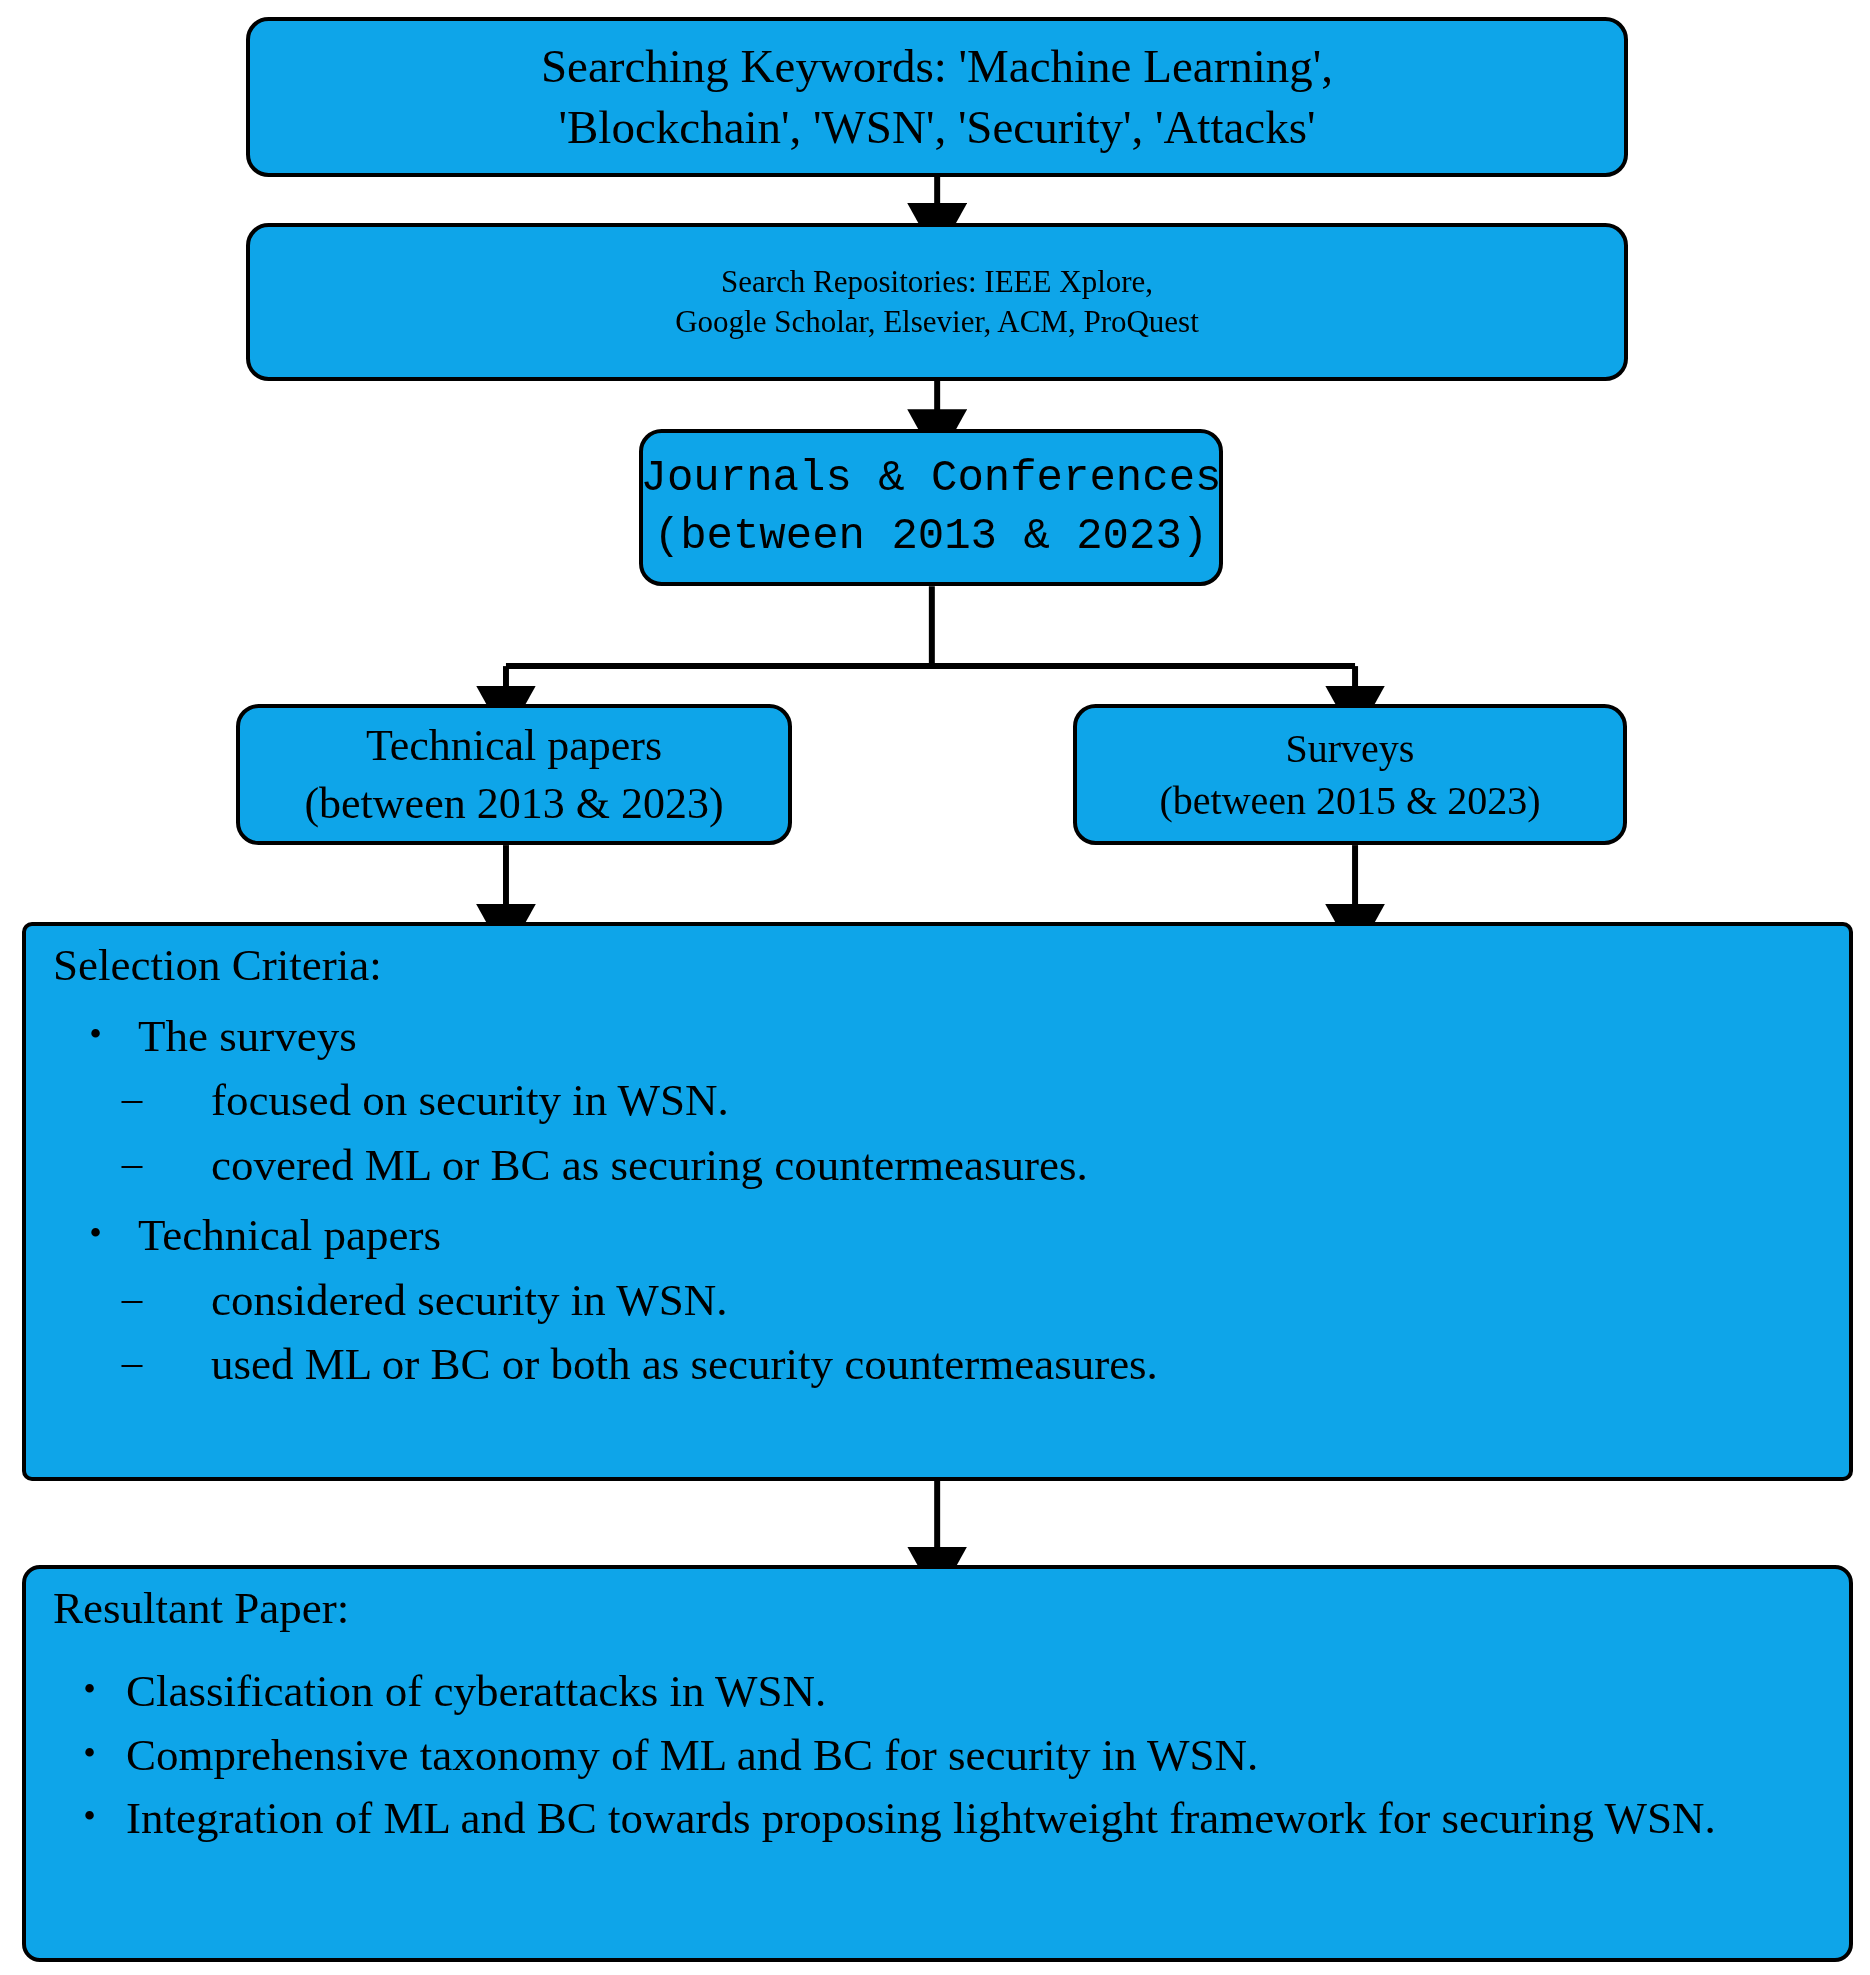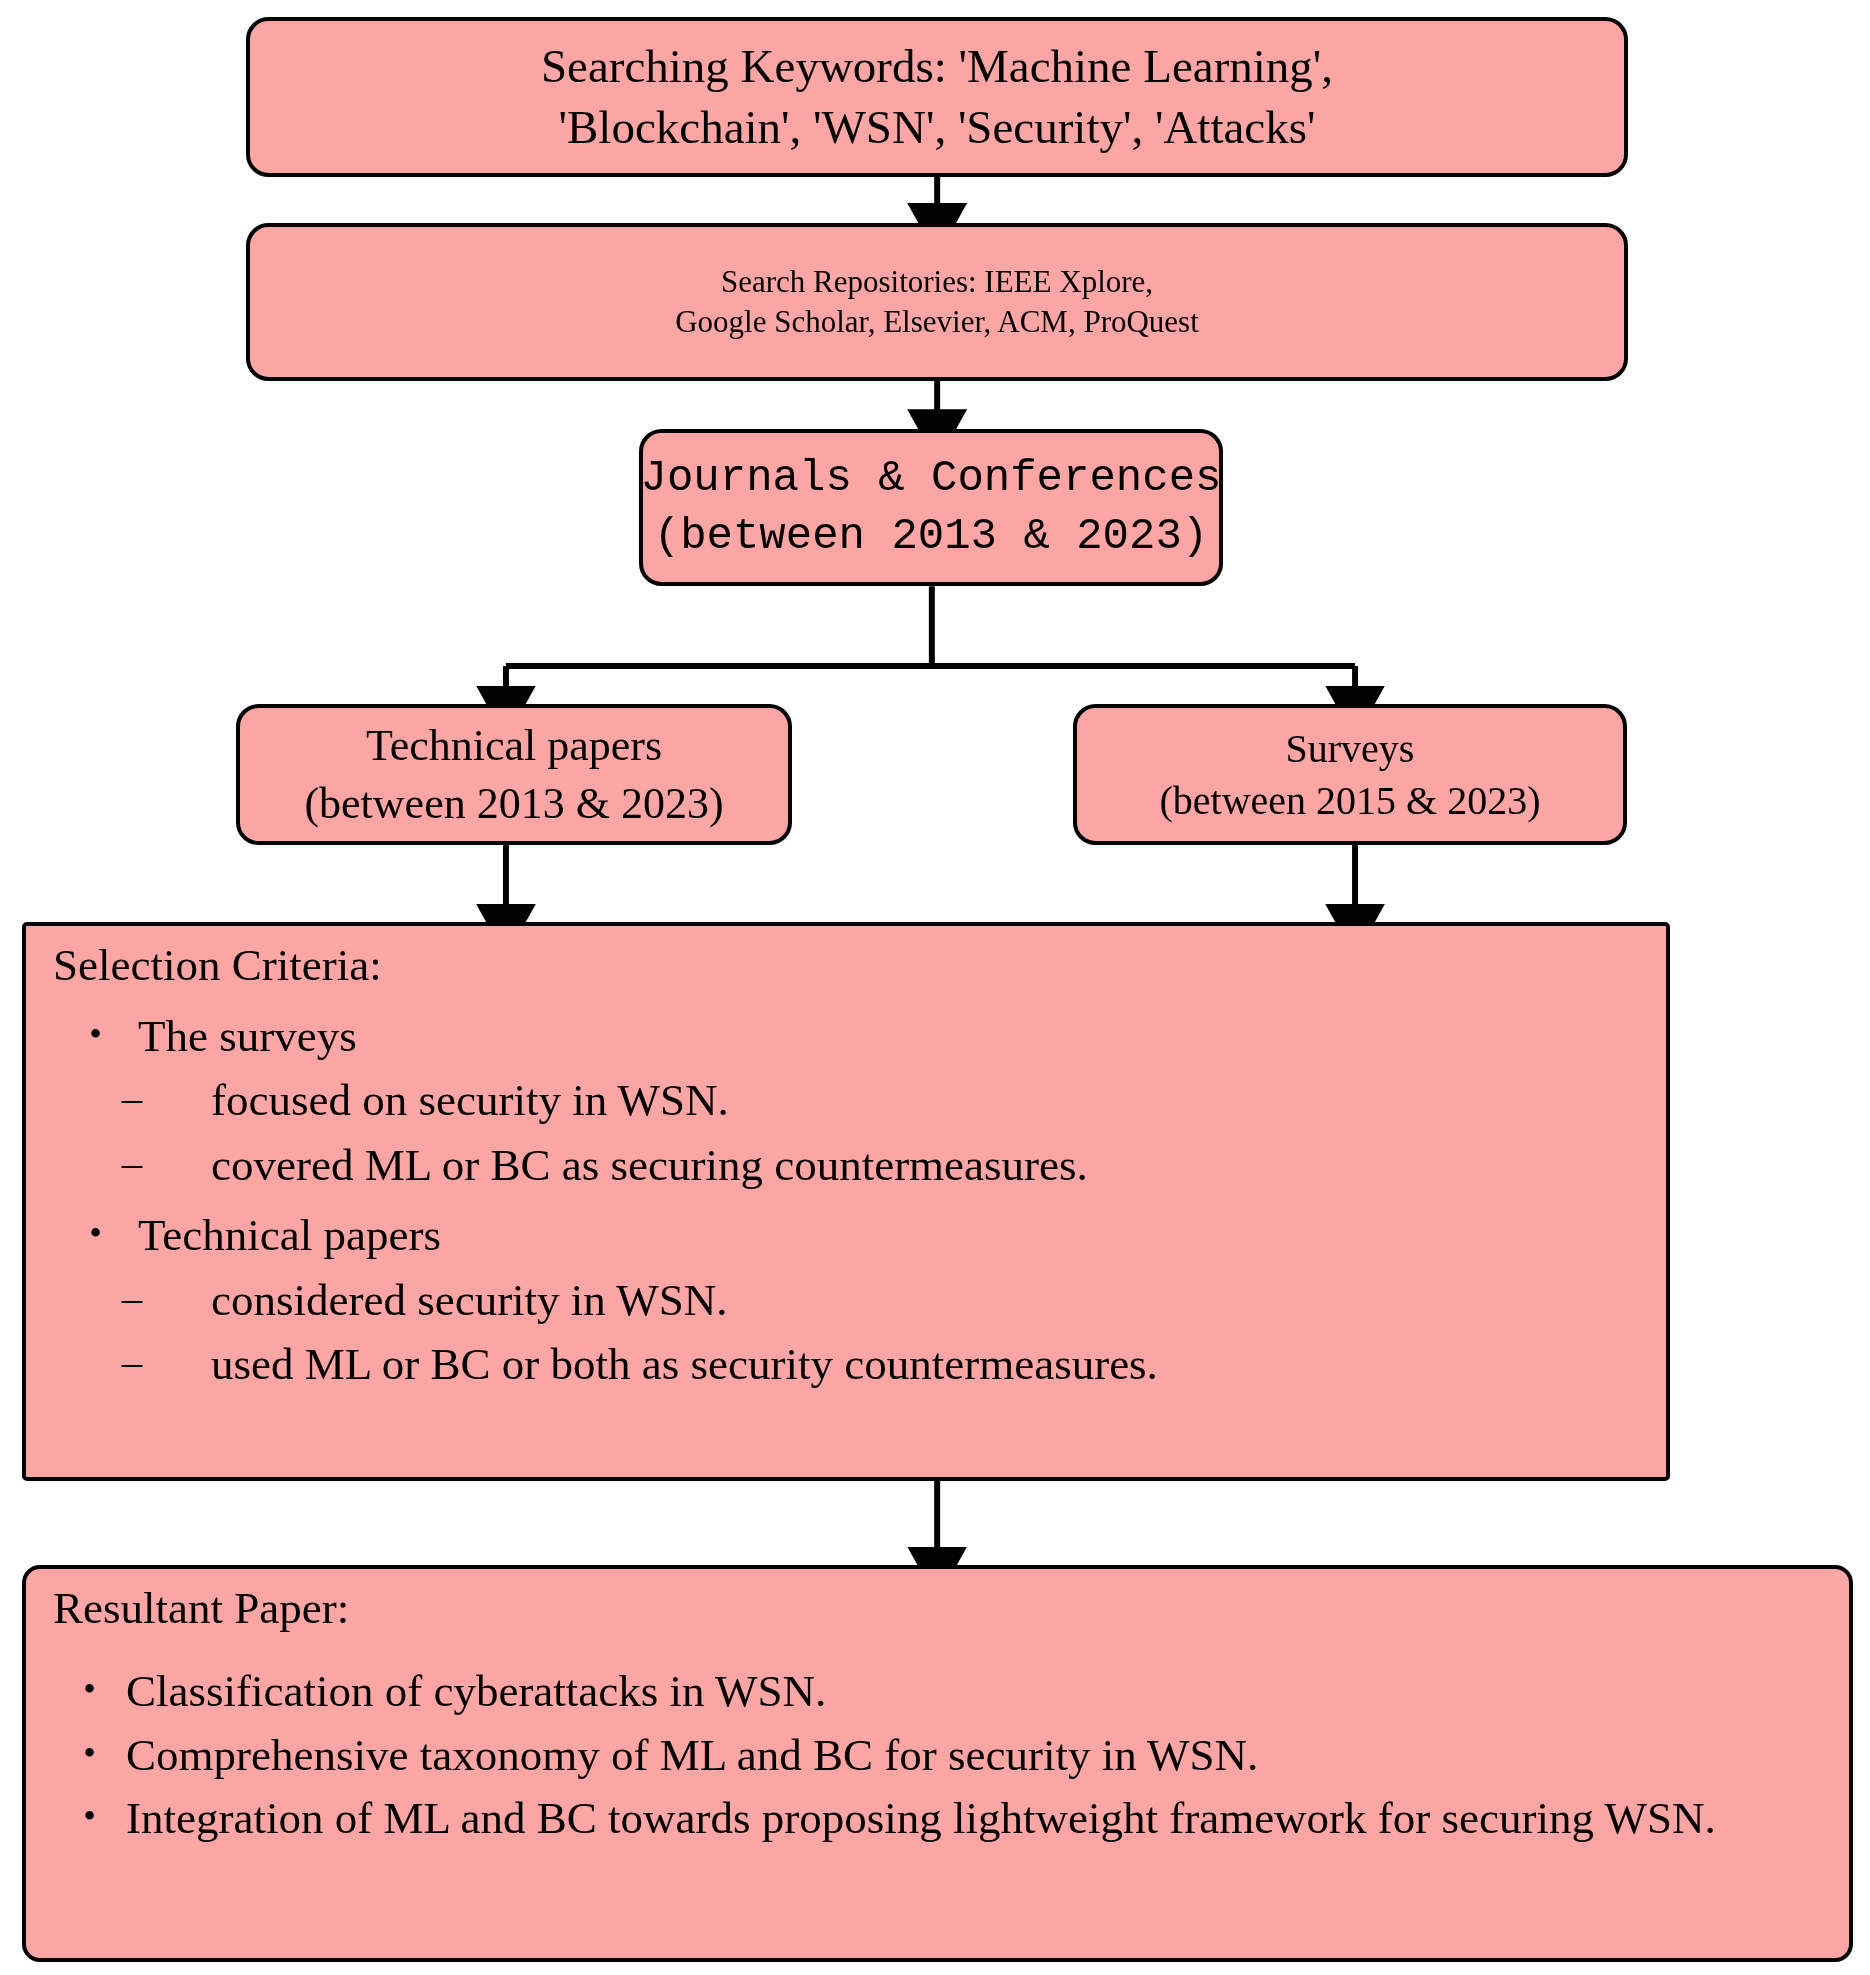--- a/index.html
+++ b/index.html
@@ -14,41 +14,41 @@
     background: #ffffff;
     font-family: "Liberation Serif", "DejaVu Serif", serif;
     color: #000000;
     overflow: hidden;
   }
   .node {
     position: absolute;
     box-sizing: border-box;
     border: 4.7px solid #000000;
     border-radius: 22.6px;
-    background: #fca5a5;
+    background: #0ea5e9;
   }
   .node.centered {
     display: flex;
     flex-direction: column;
     align-items: center;
     justify-content: center;
   }
   .line {
     text-align: center;
     white-space: nowrap;
     line-height: 1.30;
   }
   
   #node-keywords      { left: 246px;  top: 16.6px;   width: 1382px; height: 160px; }
   #node-repositories  { left: 246px;  top: 223px;  width: 1382px; height: 158px; }
   #node-journals      { left: 639px;  top: 429px;  width: 584px;  height: 157px; }
   #node-technical     { left: 236px;  top: 704px; width: 556px;  height: 141px; }
   #node-surveys       { left: 1073px; top: 704px; width: 554px;  height: 141px; }
-  #node-criteria      { left: 22px;   top: 922px; width: 1648px; height: 559px;
-                        border-radius: 5px; }
+  #node-criteria      { left: 22px;   top: 922px; width: 1831px; height: 559px;
+                        border-radius: 10px; }
   #node-resultant     { left: 22px;   top: 1565px; width: 1831px; height: 397px;
                         border-radius: 18px; }
 
   #node-keywords .line     { font-size: 47px; }
   #node-repositories .line { font-size: 31px; }
   #node-journals .line     { font-size: 44px; font-family: Liberation Mono, monospace; }
   #node-technical .line    { font-size: 44px; }
   #node-surveys .line      { font-size: 40px; }
 
   

